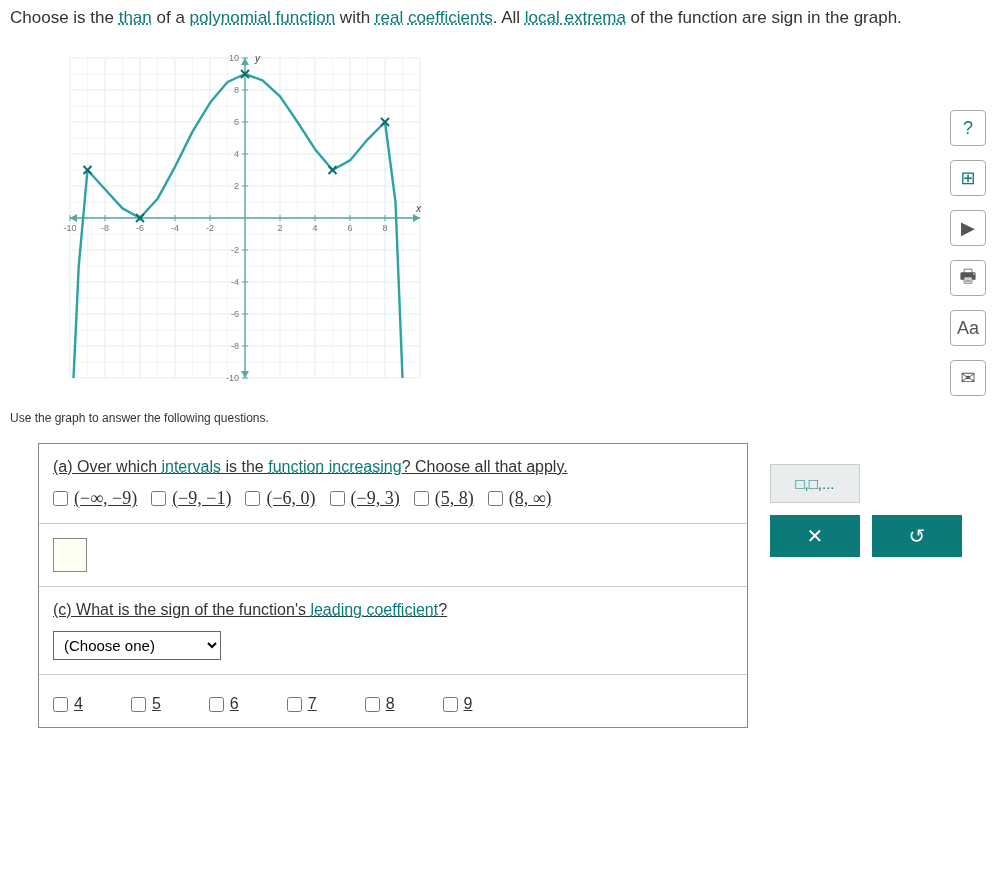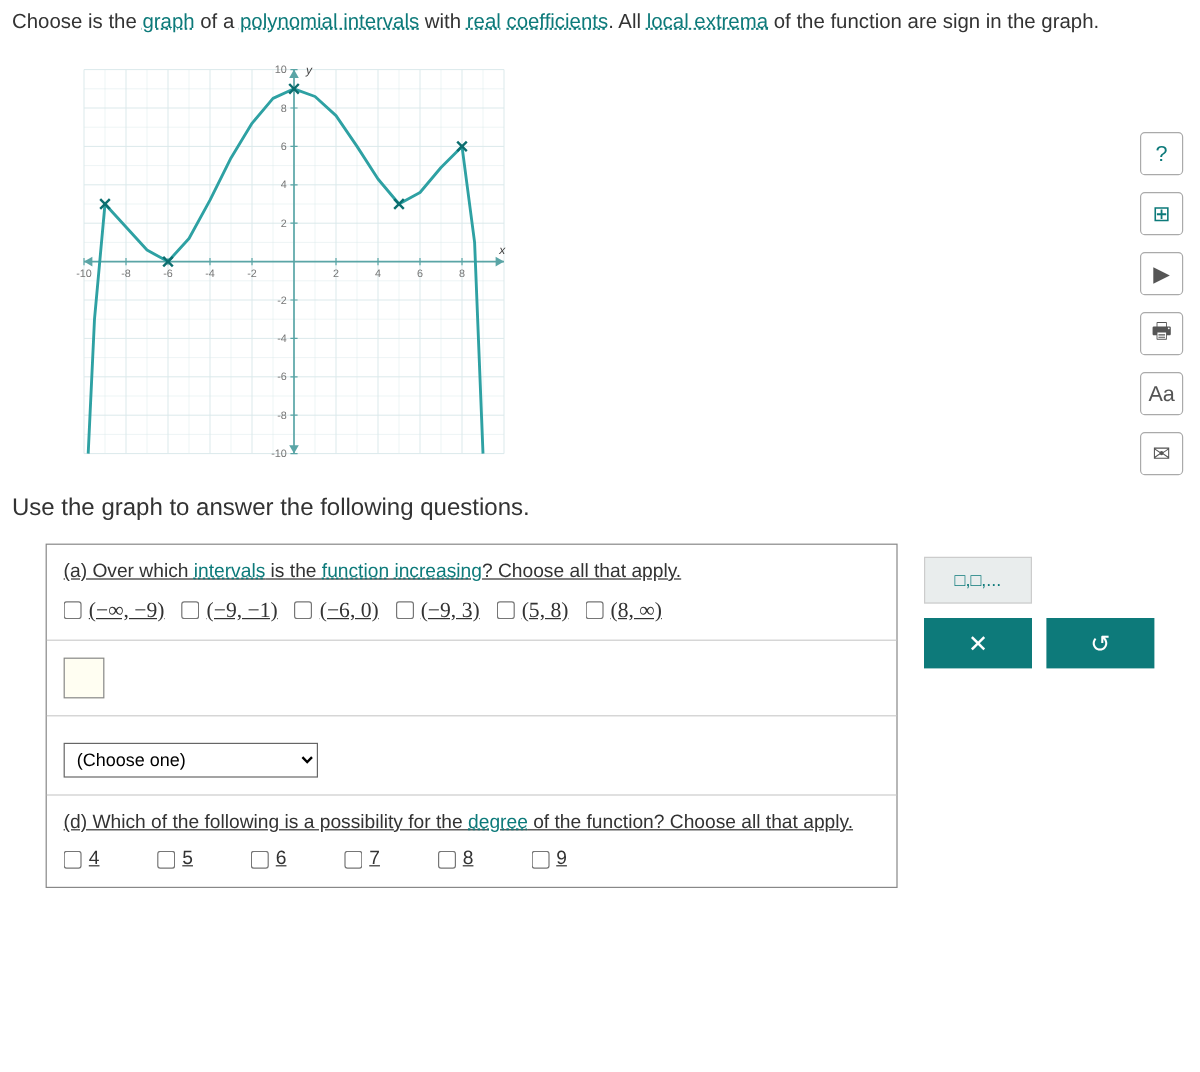--- a/index.html
+++ b/index.html
@@ -9,42 +9,42 @@
       color: #333;
       background: #fff;
       width: 1000px;
       position: relative;
     }
     .content { padding: 8px 10px; }
     .intro { font-size: 17px; margin-bottom: 10px; }
     .keyword { color: #0d7a7a; text-decoration: underline dotted; }
     .graph-wrap { margin: 8px 0 10px 40px; }
     .graph-svg { background:#fff; }
-    .prompt { font-size: 20px; margin: 10px 0 18px 0; }
+    .prompt { font-size: 12px; margin: 10px 0 18px 0; }
     .qbox {
       border: 1px solid #888;
       width: 710px;
       margin-left: 28px;
       text-decoration: underline;
     }
     .qrow { border-bottom: 1px solid #ccc; padding: 14px 14px 14px 14px; }
     .qrow:last-child { border-bottom: none; }
     .qtext { font-size: 16px; margin-bottom: 12px; }
     .opts { display: flex; gap: 14px; flex-wrap: wrap; align-items: center; font-size: 17px; }
     .opt { display:flex; align-items:center; gap:6px; }
     .opt input { width:15px; height:15px; }
     .math { font-family: 'Times New Roman', serif; font-size: 18px; }
     .ital { font-style: italic; }
     .shortinput {
       width: 34px; height: 34px; border:1px solid #888; background:#fffef2;
       display:inline-block; vertical-align:middle;
     }
     .selwrap { margin-top:8px; }
     select.choose {
-      border:1px solid #666; padding:4px 24px 4px 6px; font-size:15px; width:212px;
+      border:1px solid #666; padding:4px 24px 4px 6px; font-size:15px; width:168px;
       background:#fff;
     }
     .d-opts { display:flex; gap:48px; flex-wrap:wrap; align-items:center; font-size:16px; margin-top:6px;}
     .d-opts .opt { gap:6px; }
     
     .sidetools {
       position: absolute; right: 14px; top: 110px; display:flex; flex-direction:column; gap:14px;
     }
     .toolbtn {
       width:36px; height:36px; border:1px solid #aaa; border-radius:4px; background:#fff;
@@ -65,21 +65,21 @@
     .actbtn {
       background:#0d7a7a; color:#fff; width:90px; height:42px; border:none;
       display:flex; align-items:center; justify-content:center; font-size:20px; cursor:pointer;
     }
   </style>
 </head>
 <body>
 
 <div class="content">
   <p class="intro">
-    <span>Choose is the </span><span class="keyword">graph</span><span> of a </span><span class="keyword">polynomial intervals</span><span> with </span><span class="keyword">real</span><span> </span><span class="keyword">coefficients</span><span>. All </span><span class="keyword">local extrema</span><span> of the function are sign in the graph.</span>
+    <span>Choose is the </span><span class="keyword">than</span><span> of a </span><span class="keyword">polynomial function</span><span> with </span><span class="keyword">real</span><span> </span><span class="keyword">coefficients</span><span>. All </span><span class="keyword">local extrema</span><span> of the function are sign in the graph.</span>
   </p>
 
   <div class="graph-wrap">
     <svg id="chart" class="graph-svg" width="390" height="360">
         <line x1="20" y1="340" x2="20" y2="20" stroke="#d9e8ea" stroke-width="0.8"></line>
         <line x1="37.5" y1="340" x2="37.5" y2="20" stroke="#d9e8ea" stroke-width="0.4"></line>
         <line x1="55" y1="340" x2="55" y2="20" stroke="#d9e8ea" stroke-width="0.8"></line>
         <line x1="72.5" y1="340" x2="72.5" y2="20" stroke="#d9e8ea" stroke-width="0.4"></line>
         <line x1="90" y1="340" x2="90" y2="20" stroke="#d9e8ea" stroke-width="0.8"></line>
         <line x1="107.5" y1="340" x2="107.5" y2="20" stroke="#d9e8ea" stroke-width="0.4"></line>
@@ -213,31 +213,31 @@
             <span class="math">(8, ∞)</span>
           </label>
         </div>
     </div>
 
     <div class="qrow">
       <input type="text" class="shortinput" style="">
     </div>
 
     <div class="qrow">
+      <p class="qtext">
+        <span>(c) What is the sign of the function's </span><span class="keyword">leading coefficient</span><span>?</span>
+      </p>
       <div class="selwrap">
         <select class="choose">
           <option>(Choose one)</option>
         </select>
       </div>
     </div>
 
     <div class="qrow">
-      <p class="qtext">
-        <span>(d) Which of the following is a possibility for the </span><span class="keyword">degree</span><span> of the function? Choose all that apply.</span>
-      </p>
       <div class="d-opts" id="qd-opts">
           <label class="opt">
             <input type="checkbox" style="">
             <span>4</span>
           </label>
           <label class="opt">
             <input type="checkbox" style="">
             <span>5</span>
           </label>
           <label class="opt">

